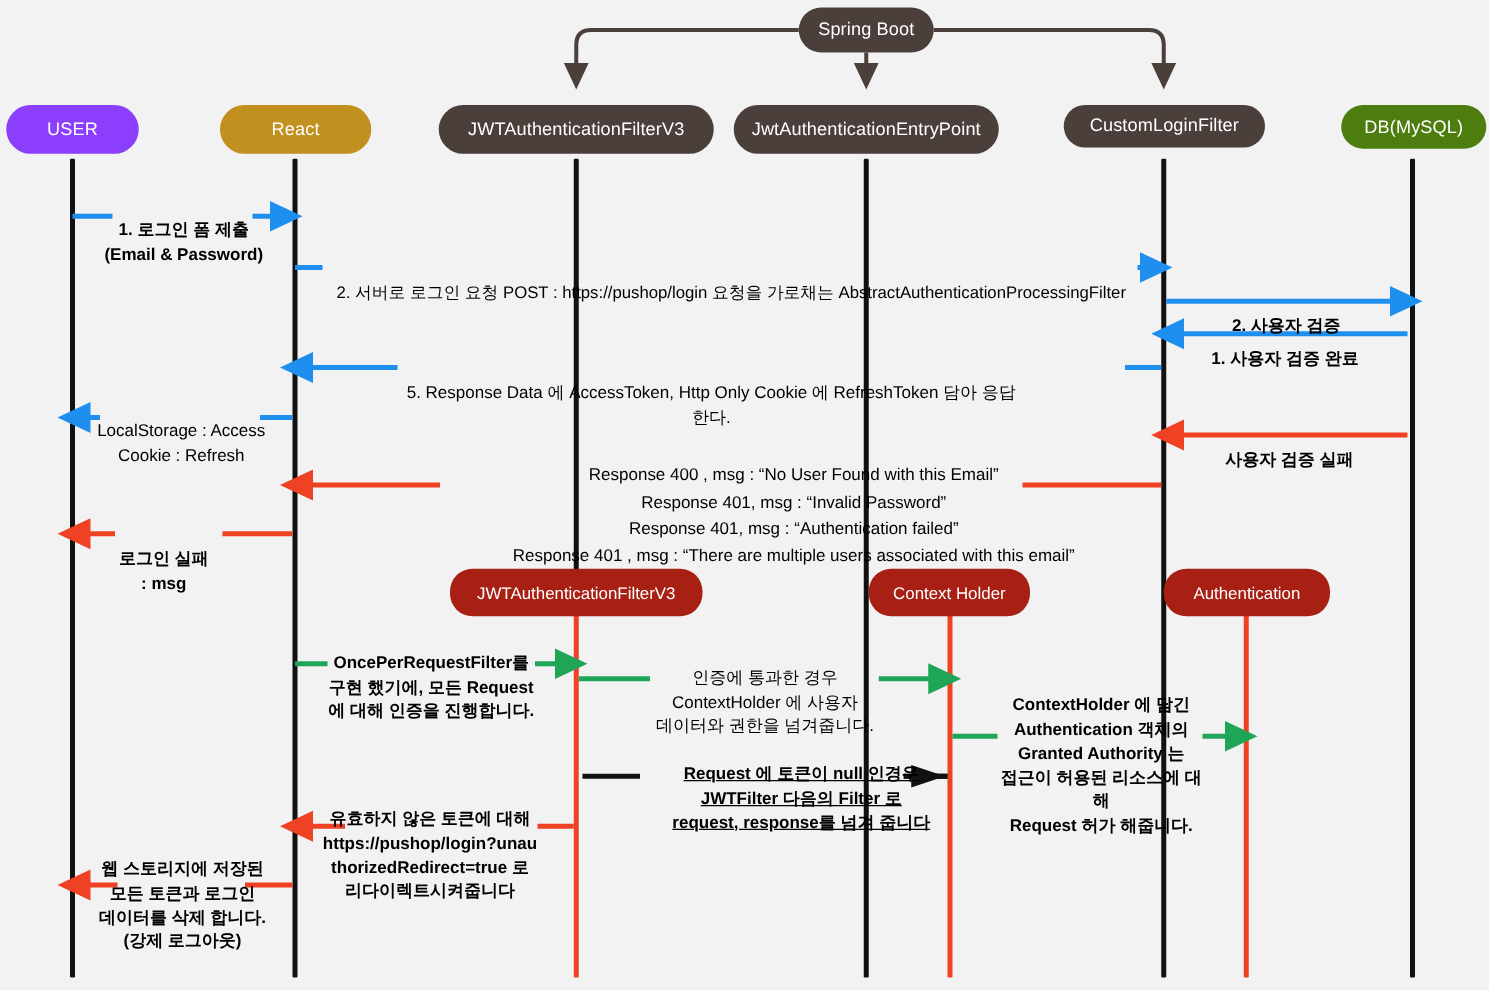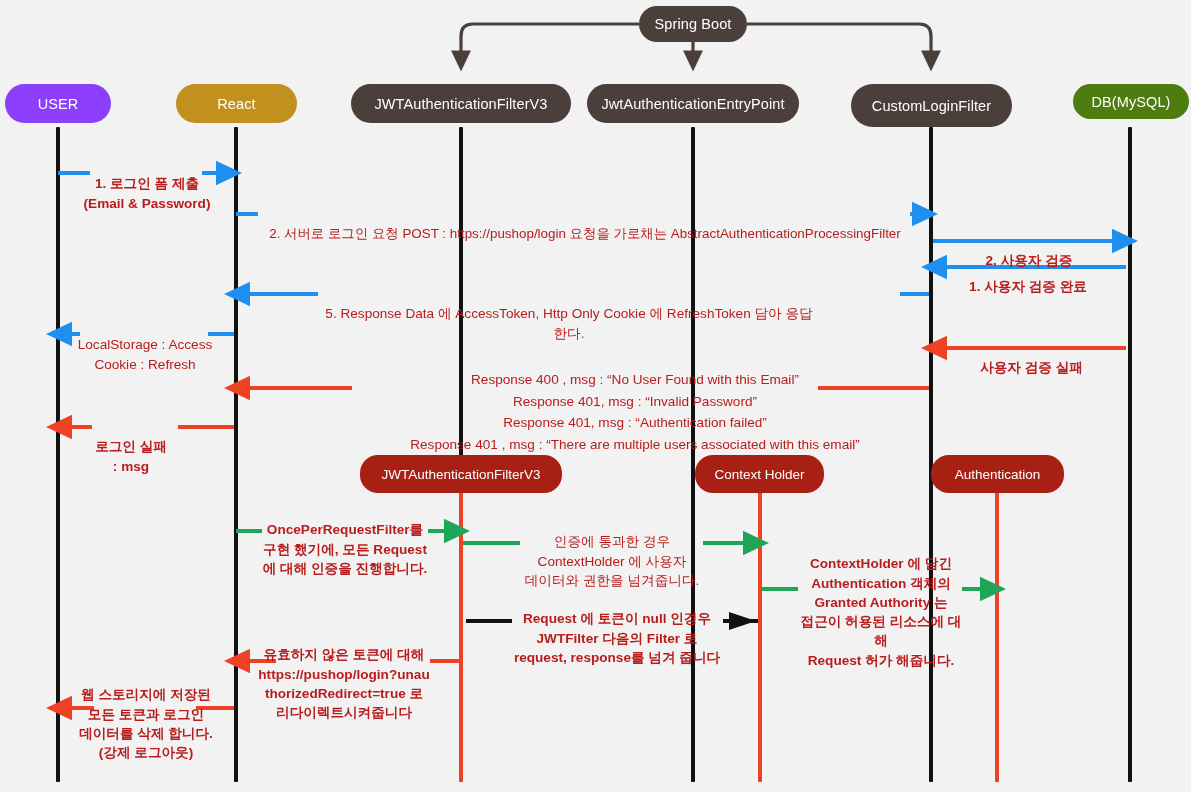--- a/index.html
+++ b/index.html
@@ -49,21 +49,21 @@
     display: flex;
     align-items: center;
     justify-content: center;
     text-align: center;
     box-sizing: border-box;
     white-space: nowrap;
   }
 
   .msg {
     position: absolute;
-    color: #b91c1c;
+    color: #000000;
     font-size: 13.6px;
     line-height: 1.42;
     text-align: center;
     white-space: pre-line;
   }
   .msg.bold { font-weight: bold; }
 
   svg.overlay {
     position: absolute;
     left: 0; top: 0;
@@ -100,21 +100,21 @@
   </div>
 
   <div class="actor-box" style="left:351px; top:84px; width:220px; height:39px; background:#4a3f3b;">
     <span>JWTAuthenticationFilterV3</span>
   </div>
 
   <div class="actor-box" style="left:587px; top:84px; width:212px; height:39px; background:#4a3f3b;text-align:center;">
     <span>JwtAuthenticationEntryPoint</span>
   </div>
 
-  <div class="actor-box" style="left:851px; top:84px; width:161px; height:43px; background:#4a3f3b;">
+  <div class="actor-box" style="left:851px; top:84px; width:161px; height:34px; background:#4a3f3b;">
     <span>CustomLoginFilter</span>
   </div>
 
   <div class="actor-box" style="left:1073px; top:84px; width:116px; height:35px; background:#4d7c0f;">
     <span>DB(MySQL)</span>
   </div>
 
   <div class="sub-box" style="left:360px; top:455px; width:202px; height:38px;">
     <span>JWTAuthenticationFilterV3</span>
   </div>
@@ -285,21 +285,21 @@
   </div>
 
   <div class="msg" style="left:796px; top:535px; width:170px;font-weight:bold;">
     <span>ContextHolder 에 담긴
 Authentication 객체의
 Granted Authority 는
 접근이 허용된 리소스에 대해
 Request 허가 해줍니다.</span>
   </div>
 
-  <div class="msg bold" style="left:508px; top:590px; width:218px;">
+  <div class="msg bold" style="left:532px; top:590px; width:218px;text-decoration:underline;">
     <span>Request 에 토큰이 null 인경우
 JWTFilter 다음의 Filter 로
 request, response를 넘겨 줍니다</span>
   </div>
 
   <div class="msg bold" style="left:258px; top:626px; width:172px;">
     <span>유효하지 않은 토큰에 대해
 https://pushop/login?unau
 thorizedRedirect=true 로
 리다이렉트시켜줍니다</span>

